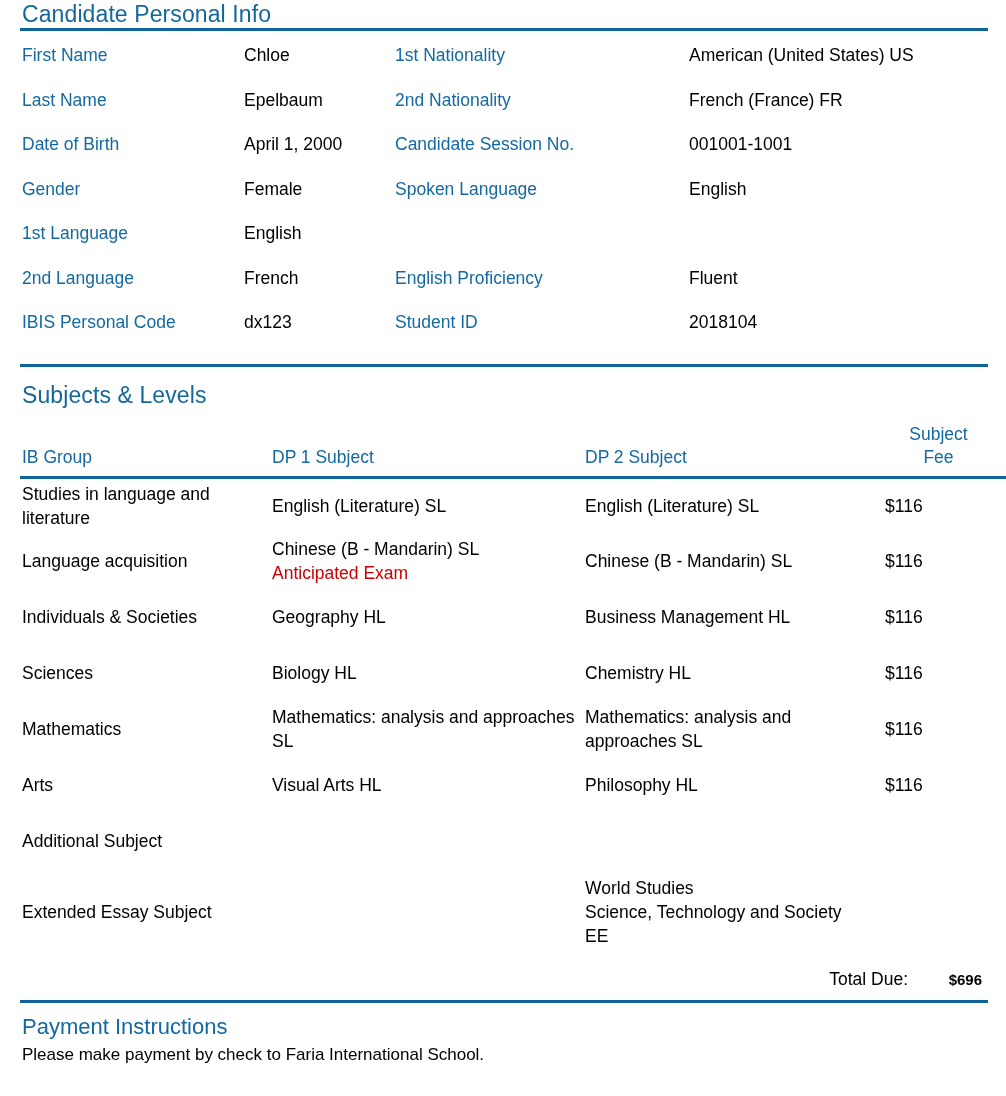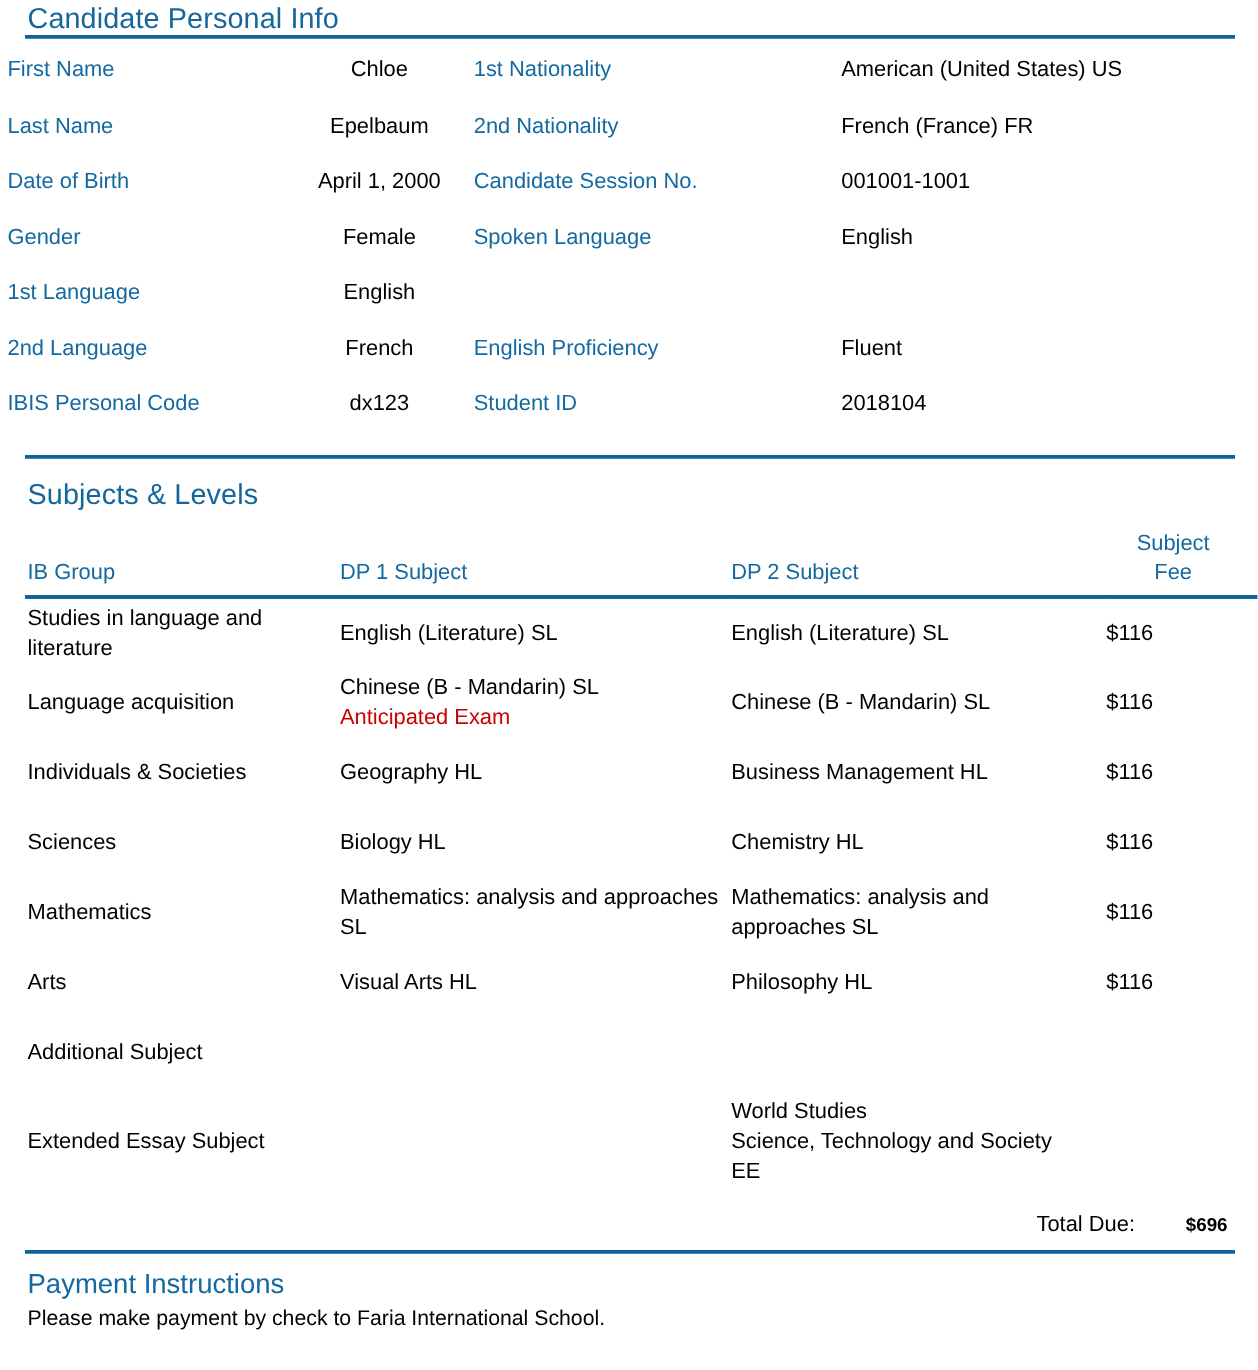--- a/index.html
+++ b/index.html
@@ -55,22 +55,22 @@
     line-height: 22px;
     white-space: nowrap;
     overflow: hidden;
   }
   .lab {
     color: #1369A0;
   }
   .val {
     color: #000000;
   }
-  .c1 { width: 228px; padding-left: 6px; box-sizing: border-box; }
-  .c2 { width: 151px; text-align: center; }
+  .c1 { width: 228px; padding-left: 6px; box-sizing: border-box; margin-left: 16px; }
+  .c2 { width: 151px; }
   .c3 { width: 265px; }
   .c4 { flex: 1 1 auto; margin-left: 29px; }
 
   
   .subjects-wrap {
     padding-top: 14px;
   }
   .subj-table {
     width: 970px;
     margin-left: 20px;

